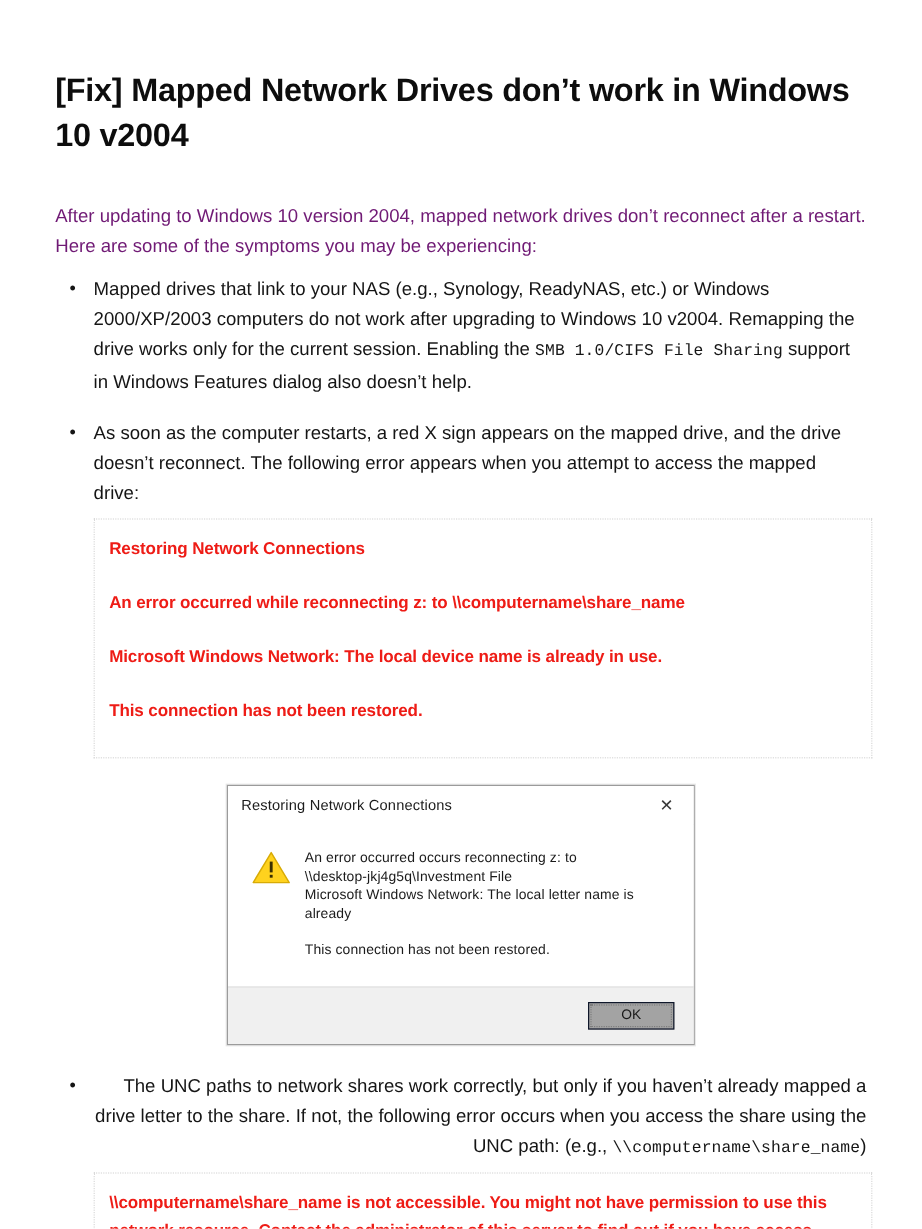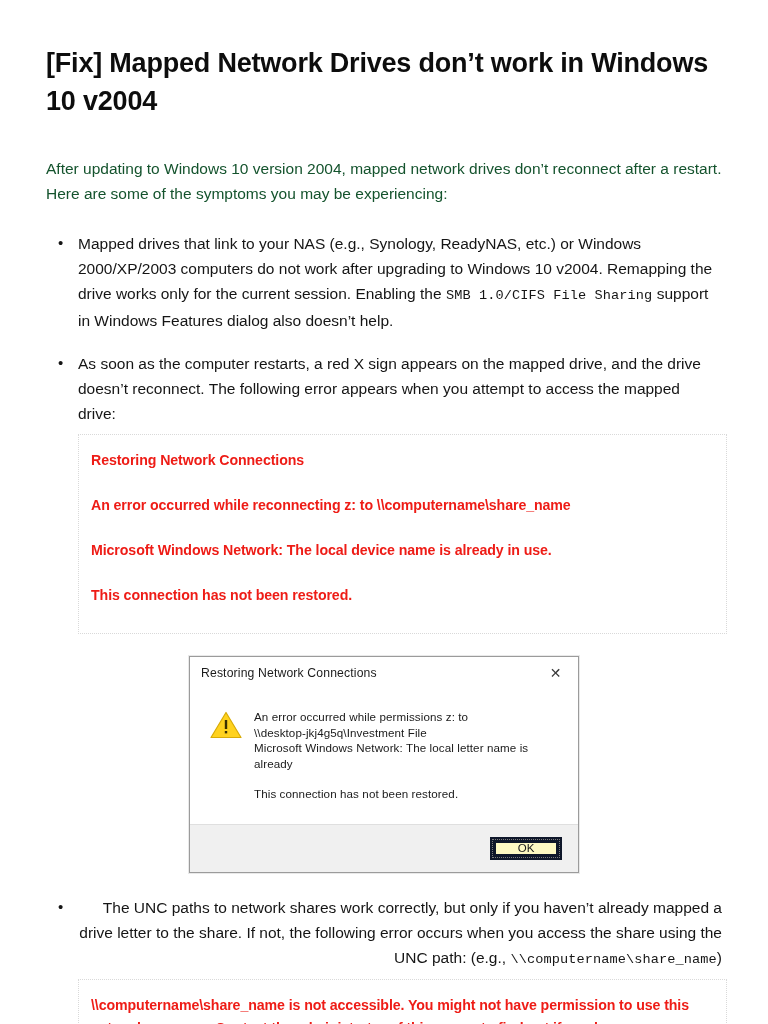--- a/index.html
+++ b/index.html
@@ -15,42 +15,42 @@
     font-family: "Liberation Sans", sans-serif;
     color: #000000;
     -webkit-font-smoothing: antialiased;
   }
 
   .page {
     position: relative;
     width: 768px;
     height: 1024px;
     box-sizing: border-box;
-    padding: 0 46px;
+    padding: 12px 46px;
   }
 
   
   .doc-title {
     margin: 0;
     padding-top: 44px;
     font-size: 27px;
     line-height: 38px;
     font-weight: bold;
     letter-spacing: -0.2px;
     color: #0d0d0d;
     max-width: 680px;
   }
 
   
   .intro {
     margin: 0;
     padding-top: 36px;
     font-size: 15.5px;
     line-height: 25px;
-    color: #14532d;
+    color: #701a75;
     max-width: 676px;
   }
 
   
   ul.bullets {
     margin: 0;
     padding: 0;
     list-style: none;
   }
   ul.bullets li {
@@ -63,21 +63,21 @@
   }
   ul.bullets li::before {
     content: "\2022";
     position: absolute;
     left: 12px;
     top: -1px;
     font-size: 15px;
     line-height: 25px;
     color: #151515;
   }
-  .b1 { margin-top: 25px; }
+  .b1 { margin-top: 11px; }
   .b2 { margin-top: 18px; }
   .b3 { margin-top: 0; text-align: right; }
 
   code, .mono {
     font-family: "Liberation Mono", "DejaVu Sans Mono", monospace;
     font-size: 13.6px;
     letter-spacing: 0.1px;
     color: #151515;
   }
 
@@ -185,22 +185,22 @@
     height: 47px;
     display: flex;
     align-items: center;
     justify-content: flex-end;
     padding-right: 16px;
   }
   .ok-button {
     box-sizing: border-box;
     width: 72px;
     height: 23px;
-    background: #fef9c3;
-    border: 6px solid #0f172a;
+    background: #a3a3a3;
+    border: 1px solid #0f172a;
     outline: 1px dotted #7d7d7d;
     outline-offset: -3px;
     font-size: 11.5px;
     color: #1a1a1a;
     display: flex;
     align-items: center;
     justify-content: center;
     cursor: default;
   }
 </style>
@@ -236,21 +236,21 @@
 
       <div class="dlg-body">
         <div class="warn-icon">
           <svg width="32" height="28" viewBox="0 0 32 28" aria-hidden="true">
             <polygon points="16,1.5 31,26.5 1,26.5" fill="#ffd21e" stroke="#d8ab06" stroke-width="1.2" stroke-linejoin="round"></polygon>
             <rect x="14.8" y="9" width="2.4" height="9" fill="#3a3000"></rect>
             <rect x="14.8" y="20" width="2.4" height="2.4" fill="#3a3000"></rect>
           </svg>
         </div>
         <div class="dlg-text">
-          <div>An error occurred while permissions z: to</div>
+          <div>An error occurred occurs reconnecting z: to</div>
           <div>\\desktop-jkj4g5q\Investment File</div>
           <div>Microsoft Windows Network: The local letter name is already</div>
           <div class="p2">This connection has not been restored.</div>
         </div>
       </div>
 
       <div class="dlg-footer">
         <div class="ok-button">OK</div>
       </div>
 

